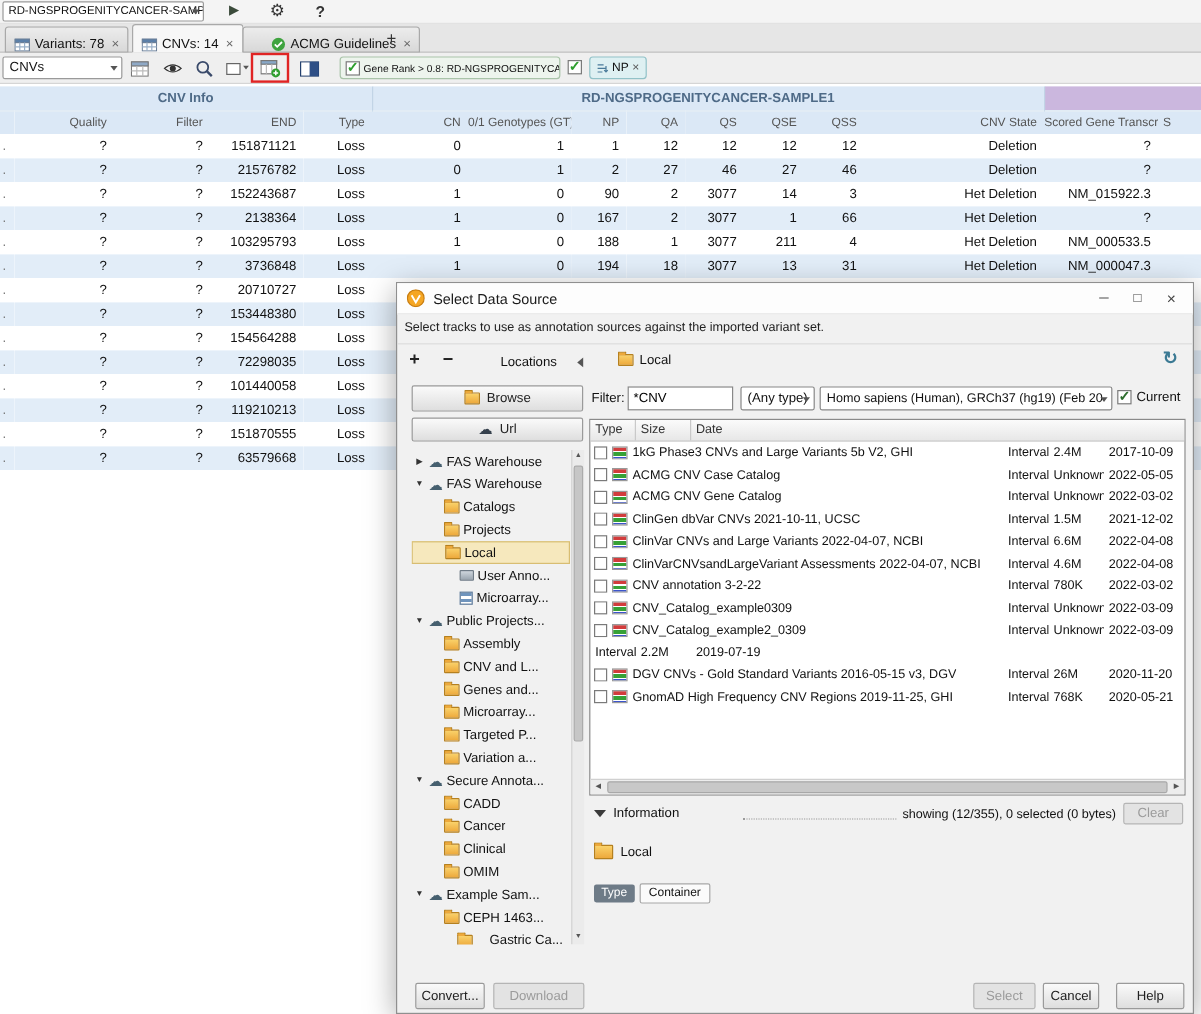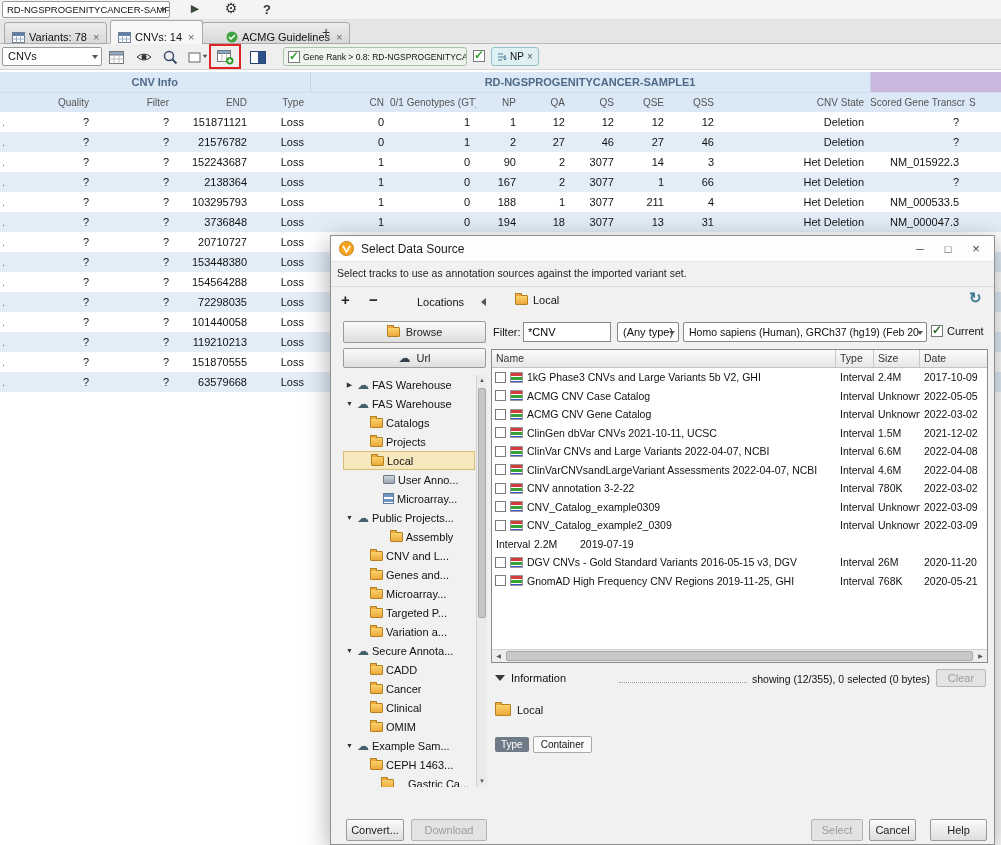--- a/index.html
+++ b/index.html
@@ -620,21 +620,21 @@
           <div class="titem" style="padding-left: 28px;">
             <span class="arrow"></span>
             <span class="i-list"></span>
             <span class="tlabel">Microarray...</span>
           </div>
           <div class="titem" style="padding-left: 2px;">
             <span class="arrow">▼</span>
             <span class="i-cloud">☁</span>
             <span class="tlabel">Public Projects...</span>
           </div>
-          <div class="titem" style="padding-left: 15px; justify-content: center;">
+          <div class="titem" style="padding-left: 15px;">
             <span class="arrow"></span>
             <span class="i-folder"></span>
             <span class="tlabel">Assembly</span>
           </div>
           <div class="titem" style="padding-left: 15px;">
             <span class="arrow"></span>
             <span class="i-folder"></span>
             <span class="tlabel">CNV and L...</span>
           </div>
           <div class="titem" style="padding-left: 15px;">
@@ -715,21 +715,20 @@
       <span>Homo sapiens (Human), GRCh37 (hg19) (Feb 20</span>
       <span class="dar"></span>
     </div>
     <div class="current">
       <span class="cb dark"></span>
       <span>Current</span>
     </div>
 
     <div class="ds">
       <div class="ds-head" id="ds-head">
-          <div class="dsh c0">Name</div>
           <div class="dsh c1">Type</div>
           <div class="dsh c2">Size</div>
           <div class="dsh c3">Date</div>
         </div>
       <div id="ds-rows">
           <div class="dsrow">
             <div class="dcell c0">
               <span class="cb"></span>
               <span class="i-track"></span>
               <span class="nm">1kG Phase3 CNVs and Large Variants 5b V2, GHI</span>

